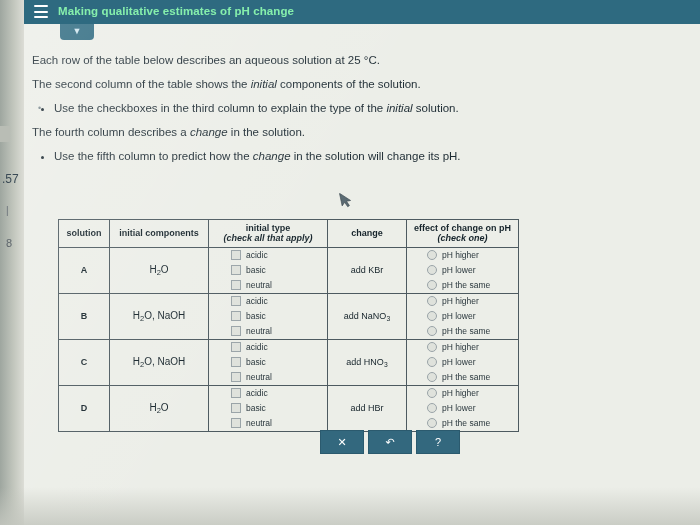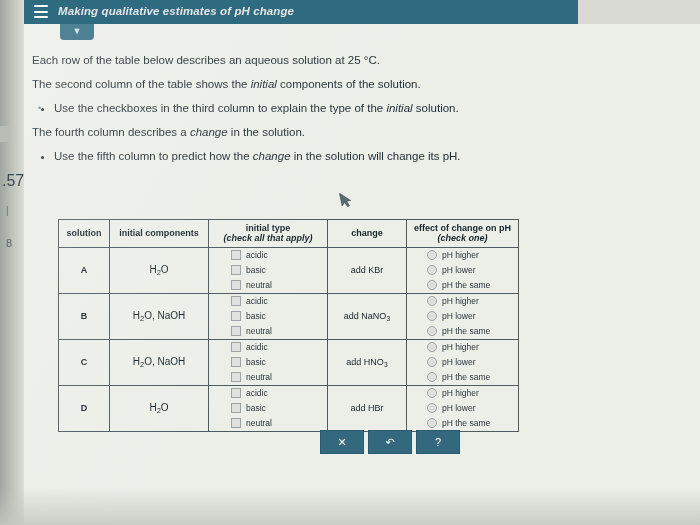--- a/index.html
+++ b/index.html
@@ -25,21 +25,21 @@
   
   .left-strip {
     position: absolute;
     left: 0; top: 0;
     width: 24px; height: 525px;
     background: linear-gradient(to right, #9ea69f 0%, #c4c8bf 60%, #dcddd6 100%);
   }
   .left-num {
     position: absolute;
     left: 2px; top: 172px;
-    font-size: 16px;
+    font-size: 12px;
     color: #3a4a55;
     font-family: "Liberation Sans", sans-serif;
   }
   .left-icon1 {
     position: absolute;
     left: 6px; top: 205px;
     font-size: 10px;
     color: #6a7178;
   }
   .left-icon2 {
@@ -54,24 +54,23 @@
     width: 10px; height: 16px;
     background: #b9bdb5;
     font-size: 7px;
     color: #555;
   }
 
   
   .topbar {
     position: absolute;
     left: 24px; top: 0;
-    width: 554px; height: 24px;
+    width: 676px; height: 24px;
     background: #2e6a80;
-    color: #e5e5e5;
-    font-style: italic;
+    color: #86efac;
   }
   .topbar .hamburger {
     position: absolute;
     left: 10px; top: 5px;
     width: 14px; height: 13px;
     display: flex;
     flex-direction: column;
     justify-content: space-between;
     cursor: pointer;
   }

